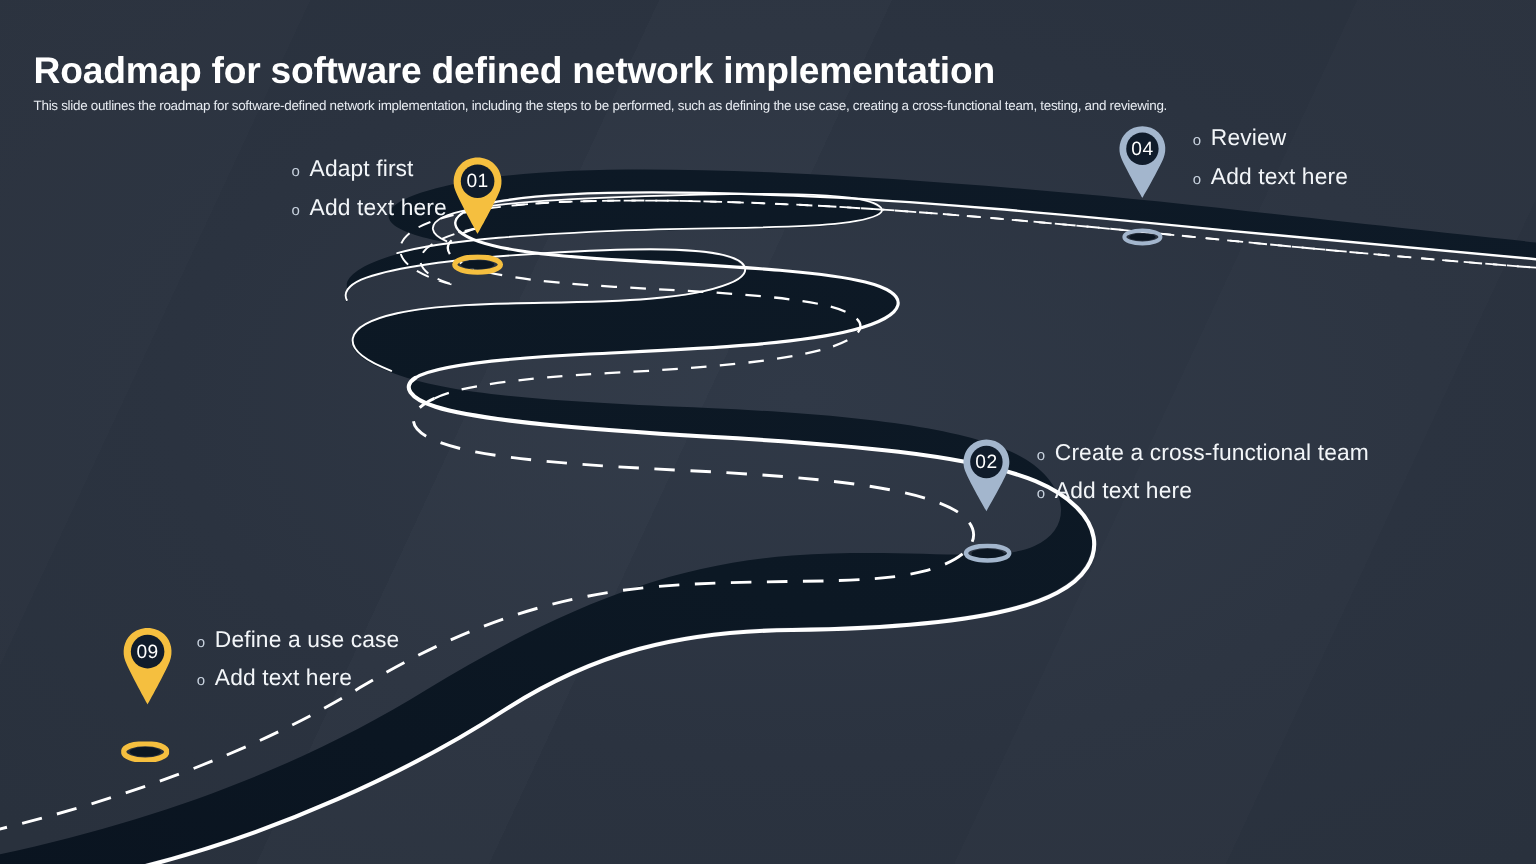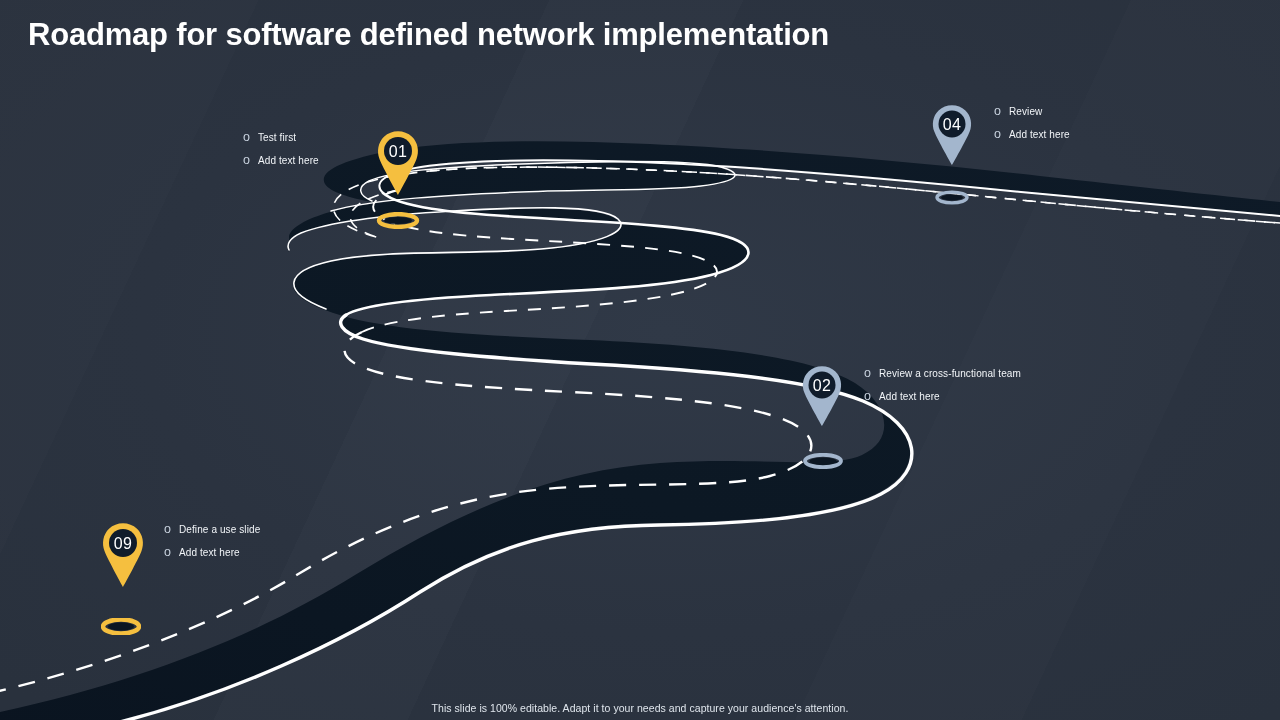--- a/index.html
+++ b/index.html
@@ -34,20 +34,21 @@
   #header { position:absolute; left:28px; top:18px; width:1230px; }
 
   #title {
     font-size:31px;
     font-weight:bold;
     color:#ffffff;
     letter-spacing:-0.2px;
     line-height:1.08;
     white-space:nowrap;
     font-stretch:condensed;
+    margin-top:24px;
   }
 
   #subtitle {
     margin-top:7px;
     font-size:11.2px;
     color:#e8ecf2;
     line-height:1.25;
     white-space:nowrap;
     letter-spacing:-0.25px;
   }
@@ -90,21 +91,21 @@
 
   .bullet {
     display:inline-block;
     width:15px;
     font-size:12.5px;
     color:#c8d2de;
     line-height:1;
     flex:0 0 15px;
   }
   .label-text {
-    font-size:10px;
+    font-size:19px;
     color:#f2f5f8;
     line-height:1.15;
     letter-spacing:0.1px;
   }
 
   
   #footer {
     position:absolute;
     left:0; bottom:6px;
     width:1280px;
@@ -251,40 +252,41 @@
       <path stroke-width="1.5" stroke-dasharray="10 8" d="
         M 430,171
         C 480,166 560,166 650,170
         C 750,174 870,185 1010,199
         C 1120,210 1225,219 1292,224"></path>
     </g>
   </svg>
 
   <div id="header">
     <div id="title">Roadmap for software defined network implementation</div>
+    <div id="subtitle">This slide outlines the roadmap for software-defined network implementation, including the steps to be performed, such as defining the use case, creating a cross-functional team, testing, and reviewing.</div>
   </div>
 
   <div class="milestone" style="left:98px; top:520px;">
     <div class="ring" style="left:3px; top:98px; width:40px; height:17px;">
       <svg width="40" height="17" viewBox="0 0 40 17">
         <ellipse cx="20" cy="8.5" rx="18" ry="7" fill="none" stroke="#f5bf3f" stroke-width="4.6"></ellipse>
         <ellipse cx="20" cy="8.5" rx="13" ry="4" fill="#0b1622"></ellipse>
       </svg>
     </div>
     <div class="pin">
       <svg width="50" height="68" viewBox="0 0 50 68">
         <path d="M25,67 C25,67 10,40 6.5,31 C3.6,23.6 5,14.6 11,8.8 C18.6,1.4 31.4,1.4 39,8.8 C45,14.6 46.4,23.6 43.5,31 C40,40 25,67 25,67 Z" fill="#f5bf3f"></path>
         <circle cx="25" cy="23" r="14" fill="#101c2b"></circle>
       </svg>
       <div class="pin-num">09</div>
     </div>
     <div class="labels right" style="left:66px; top:3px;">
       <div class="label-row">
         <span class="bullet">o</span>
-        <span class="label-text">Define  a use slide</span>
+        <span class="label-text">Define  a use case</span>
       </div>
       <div class="label-row">
         <span class="bullet">o</span>
         <span class="label-text">Add text here</span>
       </div>
     </div>
   </div>
 
   <div class="milestone" style="left:798px; top:363px;">
     <div class="ring" style="left:4px; top:90px; width:42px; height:16px;">
@@ -296,21 +298,21 @@
     <div class="pin" style="width:48px; height:64px;text-align:center;">
       <svg width="48" height="64" viewBox="0 0 48 64">
         <path d="M24,63 C24,63 9.6,38 6.3,29.5 C3.5,22.4 4.8,13.9 10.6,8.4 C17.8,1.4 30.2,1.4 37.4,8.4 C43.2,13.9 44.5,22.4 41.7,29.5 C38.4,38 24,63 24,63 Z" fill="#a3b6cd"></path>
         <circle cx="24" cy="22" r="13.5" fill="#101c2b"></circle>
       </svg>
       <div class="pin-num" style="width:48px; height:45px;">02</div>
     </div>
     <div class="labels right" style="left:66px; top:4px;">
       <div class="label-row">
         <span class="bullet">o</span>
-        <span class="label-text">Review  a cross-functional  team</span>
+        <span class="label-text">Create  a cross-functional  team</span>
       </div>
       <div class="label-row">
         <span class="bullet">o</span>
         <span class="label-text">Add text here</span>
       </div>
     </div>
   </div>
 
   <div class="milestone" style="left:373px; top:128px;">
     <div class="ring" style="left:3px; top:84px; width:44px; height:17px;">
@@ -322,21 +324,21 @@
     <div class="pin">
       <svg width="50" height="68" viewBox="0 0 50 68">
         <path d="M25,67 C25,67 10,40 6.5,31 C3.6,23.6 5,14.6 11,8.8 C18.6,1.4 31.4,1.4 39,8.8 C45,14.6 46.4,23.6 43.5,31 C40,40 25,67 25,67 Z" fill="#f5bf3f"></path>
         <circle cx="25" cy="23" r="14" fill="#101c2b"></circle>
       </svg>
       <div class="pin-num">01</div>
     </div>
     <div class="labels left" style="left:-130px; top:3px;">
       <div class="label-row">
         <span class="bullet">o</span>
-        <span class="label-text">Test first</span>
+        <span class="label-text">Adapt first</span>
       </div>
       <div class="label-row">
         <span class="bullet">o</span>
         <span class="label-text">Add text here</span>
       </div>
     </div>
   </div>
 
   <div class="milestone" style="left:928px; top:102px;">
     <div class="ring" style="left:6px; top:88px; width:36px; height:15px;">
@@ -357,15 +359,14 @@
         <span class="bullet">o</span>
         <span class="label-text">Review</span>
       </div>
       <div class="label-row">
         <span class="bullet">o</span>
         <span class="label-text">Add text here</span>
       </div>
     </div>
   </div>
 
-  <div id="footer">This slide is 100% editable. Adapt it to your needs and capture your audience's attention.</div>
 
 </div>
 
 </body></html>

